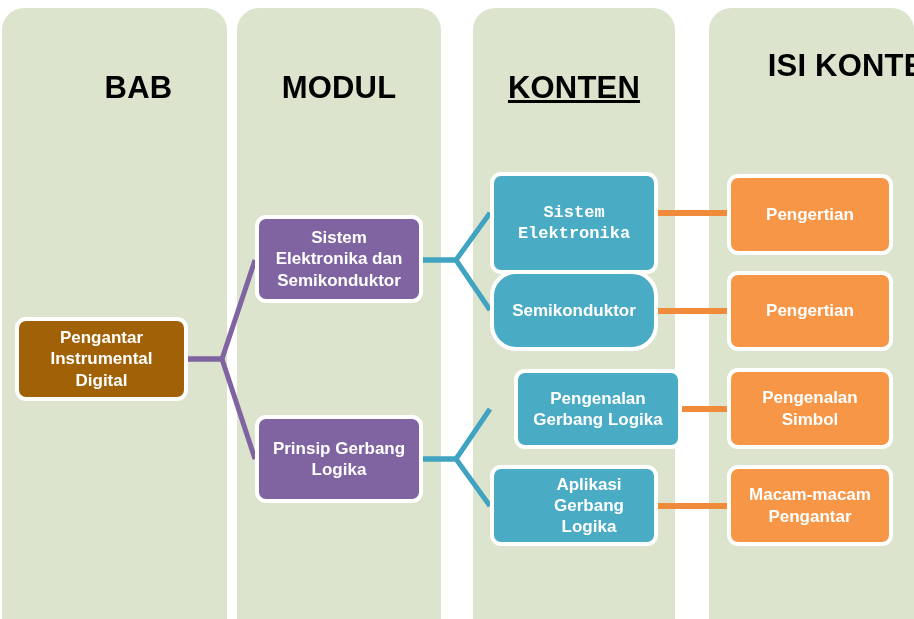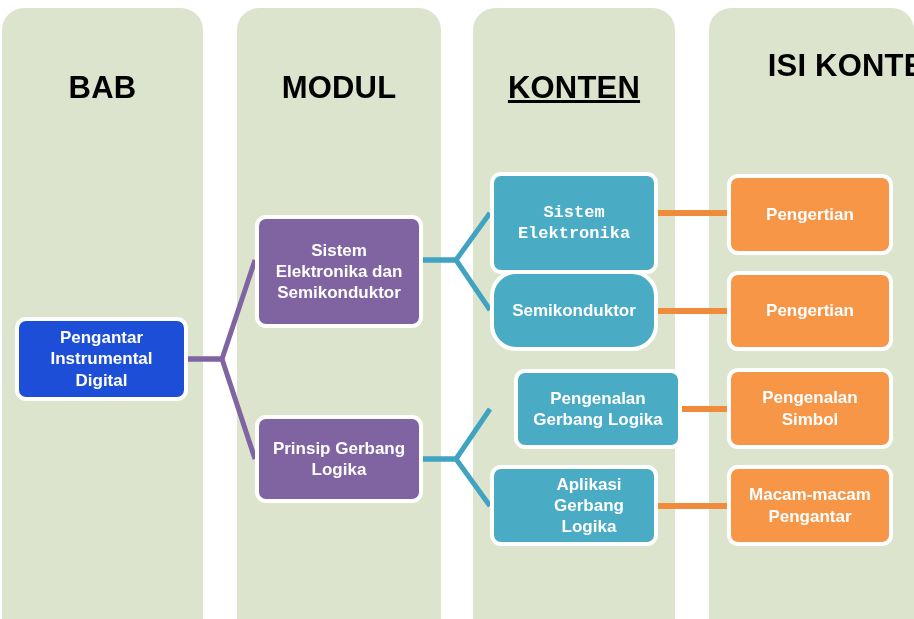--- a/index.html
+++ b/index.html
@@ -41,40 +41,40 @@
     align-items: center;
     justify-content: center;
     text-align: center;
     color: #ffffff;
     font-weight: bold;
     font-size: 17px;
     line-height: 1.24;
     padding: 2px 6px;
     z-index: 4;
   }
-  .node.red    { background: #1d4ed8; }
+  .node.red    { background: #a16207; }
   .node.purple { background: #8064a2; }
   .node.blue   { background: #4aabc4; }
   .node.orange { background: #f79646; }
 
   svg.links {
     position: absolute;
     left: 0; top: 0;
     width: 914px;
     height: 619px;
     z-index: 2;
     pointer-events: none;
   }
 </style>
 </head>
 <body>
 
 <div id="canvas">
   <div id="panels">
-      <div class="panel" style="left: 2px; width: 201px;">
+      <div class="panel" style="left: 2px; width: 201px; padding-left: 24px;">
         <div class="panel-title" style="top: 60px;">BAB</div>
       </div>
       <div class="panel" style="left: 237px; width: 204px;">
         <div class="panel-title" style="top: 60px;">MODUL</div>
       </div>
       <div class="panel" style="left: 473px; width: 202px;">
         <div class="panel-title" style="top: 60px; text-decoration: underline;">KONTEN</div>
       </div>
       <div class="panel" style="left: 709px; width: 205px;">
         <div class="panel-title" style="top: 38px; padding-left: 46px;">ISI KONTEN</div>
@@ -87,21 +87,21 @@
       <path d="M 423 260 L 456 260 M 456 260 L 490 310" stroke="#3fa3c1" stroke-width="5" fill="none" stroke-linecap="butt" stroke-linejoin="miter"></path>
       <path d="M 423 459 L 456 459 M 456 459 L 490 409" stroke="#3fa3c1" stroke-width="5" fill="none" stroke-linecap="butt" stroke-linejoin="miter"></path>
       <path d="M 423 459 L 456 459 M 456 459 L 490 506" stroke="#3fa3c1" stroke-width="5" fill="none" stroke-linecap="butt" stroke-linejoin="miter"></path>
       <path d="M 658 213 L 727 213" stroke="#f08b3c" stroke-width="6" fill="none" stroke-linecap="butt" stroke-linejoin="miter"></path>
       <path d="M 658 311 L 727 311" stroke="#f08b3c" stroke-width="6" fill="none" stroke-linecap="butt" stroke-linejoin="miter"></path>
       <path d="M 658 409 L 727 409" stroke="#f08b3c" stroke-width="6" fill="none" stroke-linecap="butt" stroke-linejoin="miter"></path>
       <path d="M 658 506 L 727 506" stroke="#f08b3c" stroke-width="6" fill="none" stroke-linecap="butt" stroke-linejoin="miter"></path>
     </svg>
   <div id="nodes">
       <div class="node red" style="left: 15px; top: 317px; width: 173px; height: 84px;">Pengantar Instrumental Digital</div>
-      <div class="node purple" style="left: 255px; top: 215px; width: 168px; height: 113px;">Sistem Elektronika dan Semikonduktor</div>
+      <div class="node purple" style="left: 255px; top: 215px; width: 168px; height: 88px;">Sistem Elektronika dan Semikonduktor</div>
       <div class="node purple" style="left: 255px; top: 415px; width: 168px; height: 88px;">Prinsip Gerbang Logika</div>
       <div class="node blue" style="left: 490px; top: 172px; width: 168px; height: 102px; font-family: Liberation Mono, monospace;">Sistem Elektronika</div>
       <div class="node blue" style="left: 490px; top: 270px; width: 168px; height: 81px; border-radius: 26px;">Semikonduktor</div>
       <div class="node blue" style="left: 490px; top: 369px; width: 168px; height: 80px; margin-left: 24px;">Pengenalan Gerbang Logika</div>
       <div class="node blue" style="left: 490px; top: 465px; width: 168px; height: 81px; padding-left: 36px;">Aplikasi Gerbang Logika</div>
       <div class="node orange" style="left: 727px; top: 174px; width: 166px; height: 81px;">Pengertian</div>
       <div class="node orange" style="left: 727px; top: 271px; width: 166px; height: 80px;">Pengertian</div>
       <div class="node orange" style="left: 727px; top: 368px; width: 166px; height: 81px;">Pengenalan Simbol</div>
       <div class="node orange" style="left: 727px; top: 465px; width: 166px; height: 81px;">Macam-macam Pengantar</div>
     </div>

